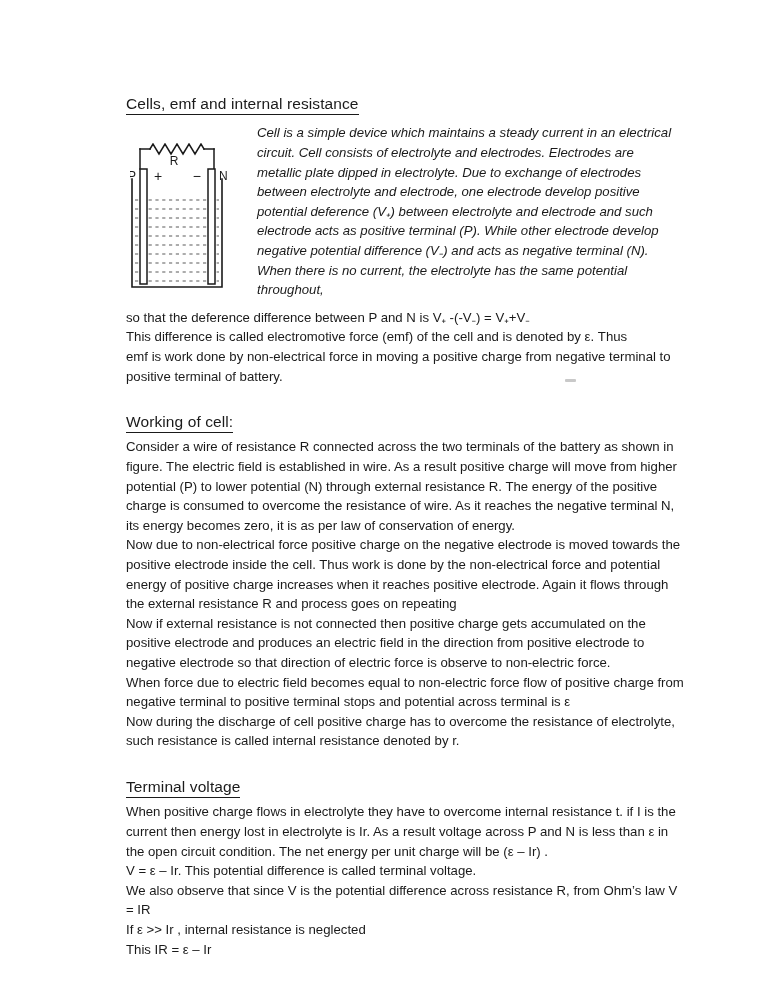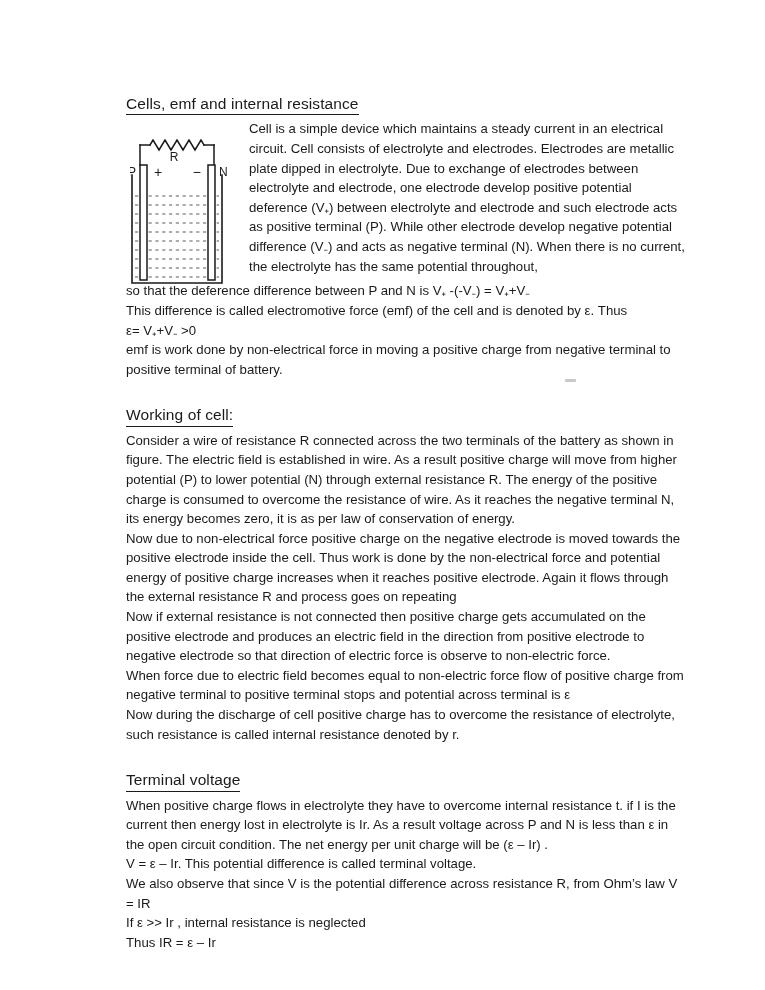--- a/index.html
+++ b/index.html
@@ -55,21 +55,21 @@
     height: 150px;
   }
   .figure svg { display: block; }
 
   .wrap-text {
     margin-left: 123px;
     font-size: 13.2px;
     line-height: 19.6px;
     text-align: left;
   }
-  .wrap-text p { margin: 0; }
+  .wrap-text p { margin: 8px; font-style: italic; }
 
   .body-text {
     font-size: 13.2px;
     line-height: 19.6px;
     margin: 0;
   }
   .body-text p { margin: 0; }
   .gap-lg { height: 26px; }
 
   .artifact {
@@ -142,21 +142,20 @@
       </div>
 
       <div class="wrap-text">
         <p>Cell is a simple device which maintains a steady current in an electrical circuit. Cell consists of electrolyte and electrodes. Electrodes are metallic plate dipped in electrolyte. Due to exchange of electrodes between electrolyte and electrode, one electrode develop positive potential deference (V₊)  between electrolyte and electrode and such electrode acts as positive terminal (P). While other electrode develop negative potential difference (V₋) and acts as negative terminal (N). When there is no current, the electrolyte has the same potential throughout,</p>
       </div>
     </div>
 
     <div class="body-text">
       <p>so that the deference difference between P and N is V₊ -(-V₋) = V₊+V₋</p>
       <p>This difference is called electromotive force (emf) of the cell and is denoted by ε. Thus</p>
-      <p>ε= V₊+V₋ &gt;0</p>
       <p>emf  is work done by non-electrical force in moving a positive charge from negative terminal to positive terminal of battery.</p>
     </div>
 
     <div class="gap-lg"></div>
 
     <div class="title-row">
       <h2 class="section-title">Working of cell:</h2>
     </div>
 
     <div class="body-text">
@@ -171,20 +170,20 @@
 
     <div class="title-row">
       <h2 class="section-title">Terminal voltage</h2>
     </div>
 
     <div class="body-text">
       <p> When positive charge flows in electrolyte they have to overcome internal resistance t. if I is the current then energy lost in electrolyte is Ir. As a result voltage across P and N is less than ε in the open circuit condition.  The net energy per unit charge will be (ε – Ir) .</p>
       <p>V = ε – Ir. This potential difference is called terminal voltage.</p>
       <p> We also observe that since V is the potential difference across resistance R, from Ohm’s law V = IR</p>
       <p>If ε &gt;&gt; Ir , internal resistance is neglected</p>
-      <p> Thus IR = ε – Ir</p>
+      <p> This IR = ε – Ir</p>
     </div>
 
   </div>
 
   <div class="artifact"></div>
 
 </div>
 
 </body></html>

